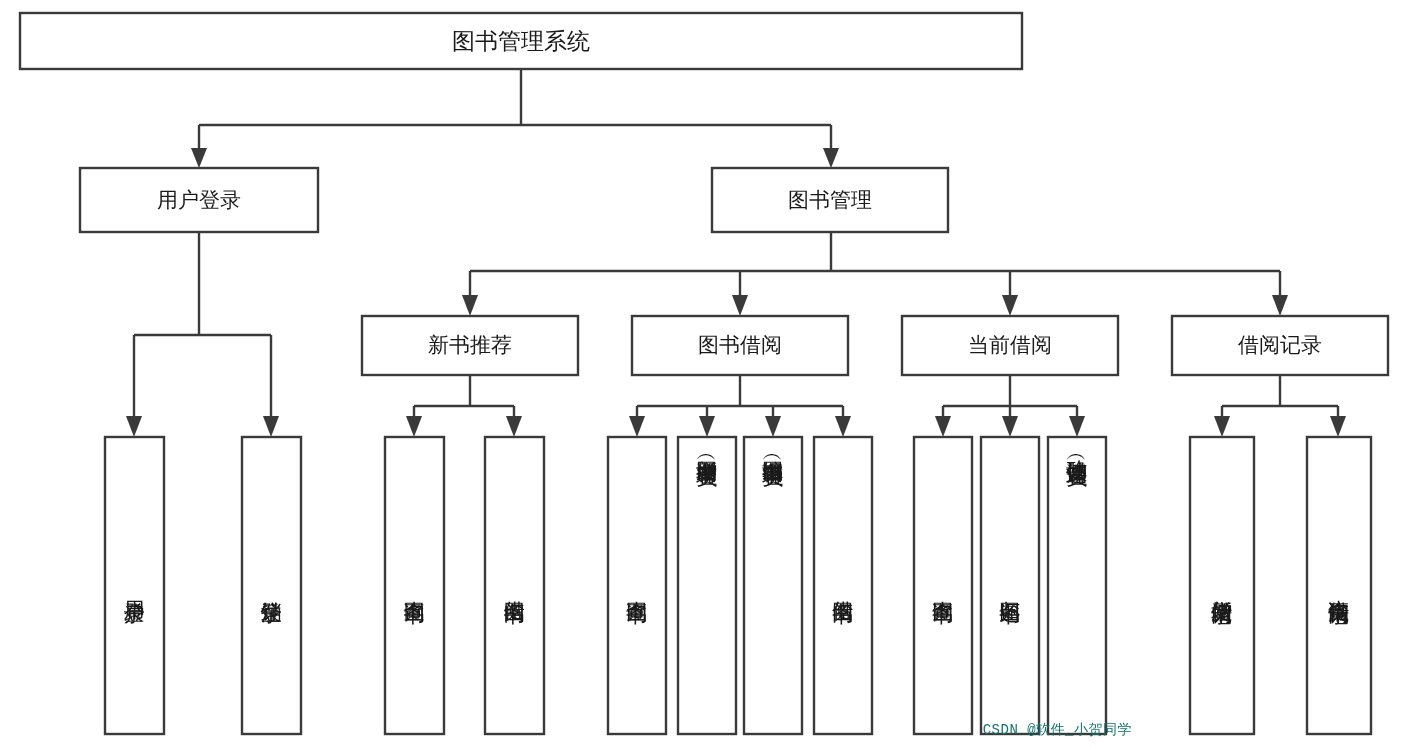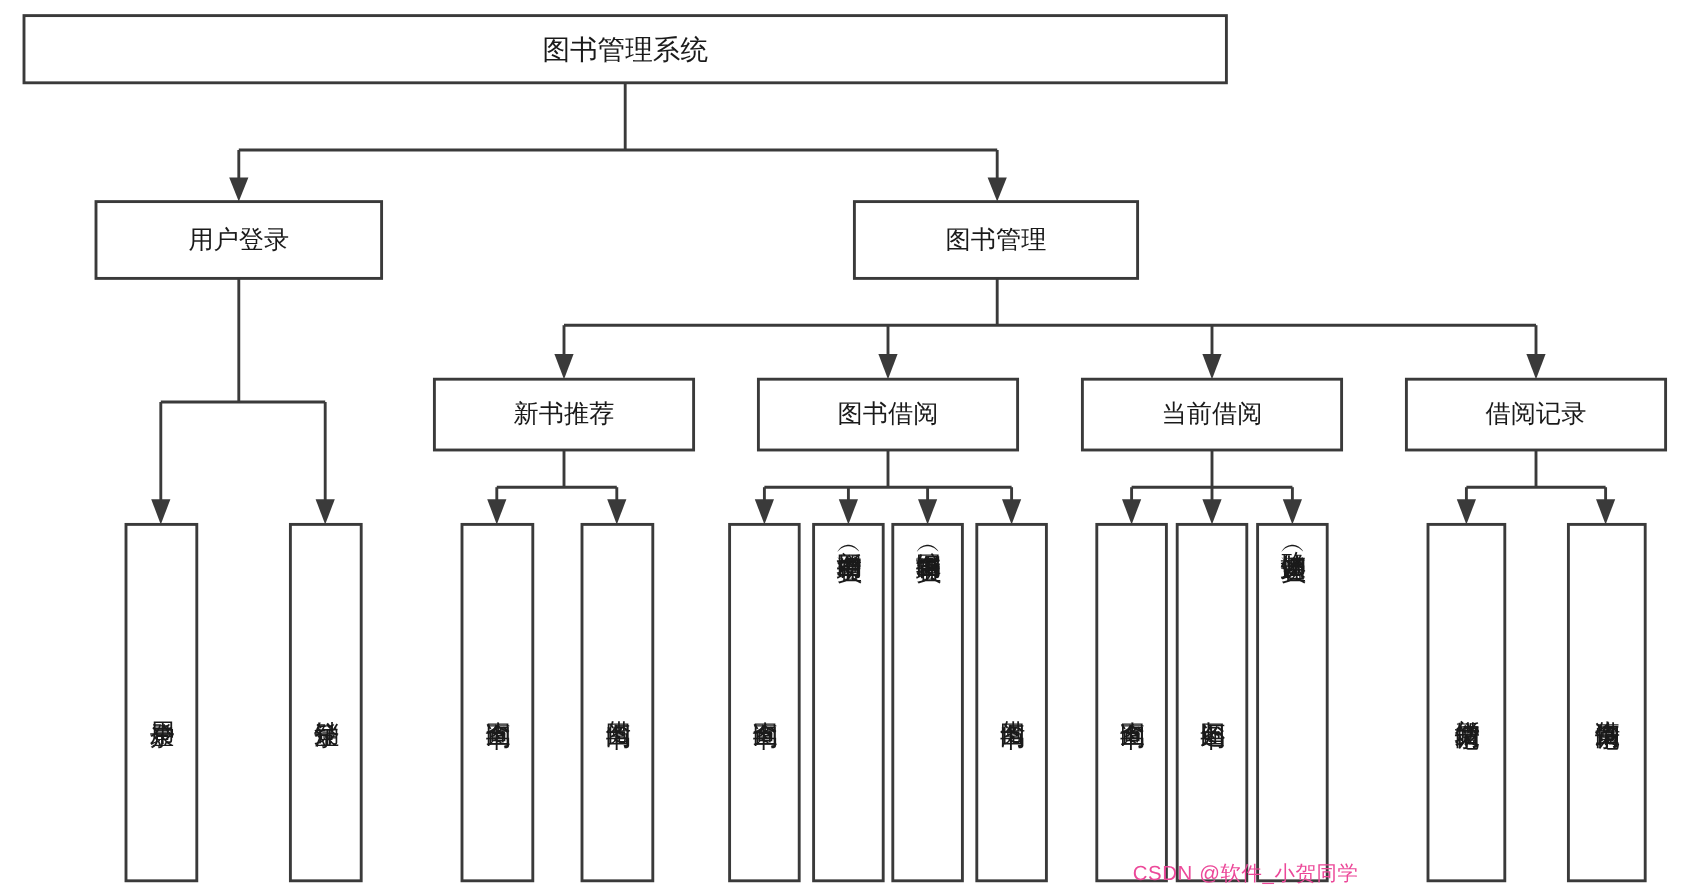--- a/index.html
+++ b/index.html
@@ -67,23 +67,23 @@
     font-size: 21px;
     line-height: 1.12;
     color: #1a1a1a;
     letter-spacing: 1px;
     white-space: nowrap;
   }
   .watermark {
     position: absolute;
     right: 10px;
     bottom: 8px;
-    font-family: Liberation Sans, sans-serif;
-    font-size: 17px;
-    color: #ec4899;
+    font-family: Liberation Mono, monospace;
+    font-size: 14px;
+    color: #0f766e;
     letter-spacing: 0.5px;
     white-space: nowrap;
     user-select: none;
   }
 </style>
 </head>
 <body>
 
 <div id="diagram-root">
 

